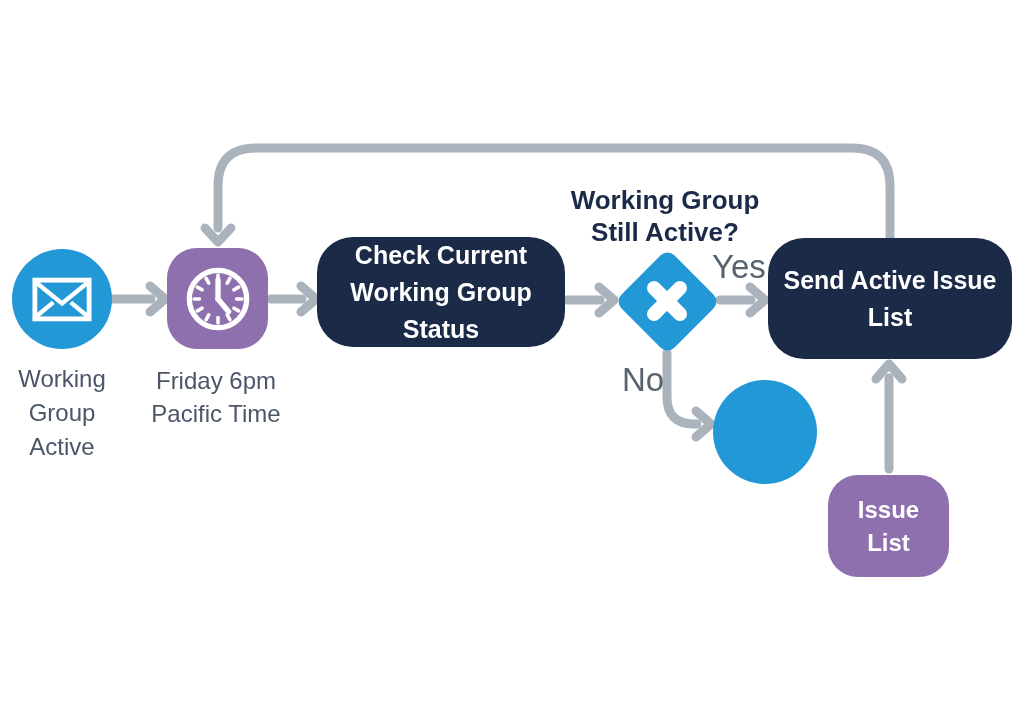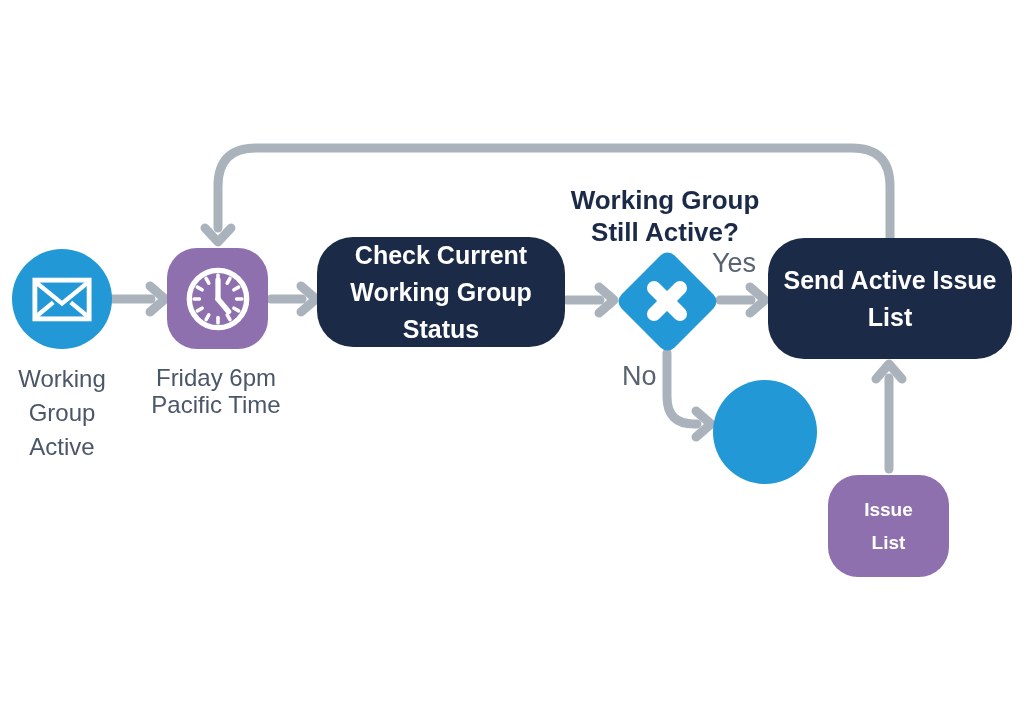--- a/index.html
+++ b/index.html
@@ -55,48 +55,48 @@
     border-radius:30px;background:var(--purple,#8e70ae);
   }
   .box-label{
     color:#ffffff;
     font-weight:bold;
     font-size:25px;
     line-height:37px;
     text-align:center;
     white-space:pre-line;
   }
-  .node-issue .box-label{font-size:19px;line-height:33px;}
+  .node-issue .box-label{font-size:24px;line-height:33px;}
   .x-icon-wrap{
     position:absolute;z-index:3;
     left:645px;top:279px;width:44px;height:44px;
     display:flex;align-items:center;justify-content:center;
   }
   .caption{
     position:absolute;z-index:2;
     color:var(--label-text,#4b5669);
     font-size:24px;line-height:34px;
     text-align:center;
     white-space:pre-line;
   }
   .caption-start{left:-18px;top:362px;width:160px;}
-  .caption-timer{left:126px;top:364px;width:180px;line-height:27px;}
+  .caption-timer{left:126px;top:364px;width:180px;line-height:33px;}
   .question{
     position:absolute;z-index:2;
     left:540px;top:184px;width:250px;
     color:var(--navy,#1b2a47);
     font-weight:bold;
     font-size:26px;line-height:32px;
     text-align:center;
     white-space:pre-line;
   }
   .edge-label{
     position:absolute;z-index:2;
     color:var(--edge-label,#57636f);
-    font-size:27px;
+    font-size:33px;
   }
   .edge-label-yes{left:712px;top:248px;}
   .edge-label-no{left:622px;top:361px;}
 </style>
 </head>
 <body>
 
 <div class="canvas">
 
   <svg class="connector-layer" width="1024" height="726" viewBox="0 0 1024 726">

